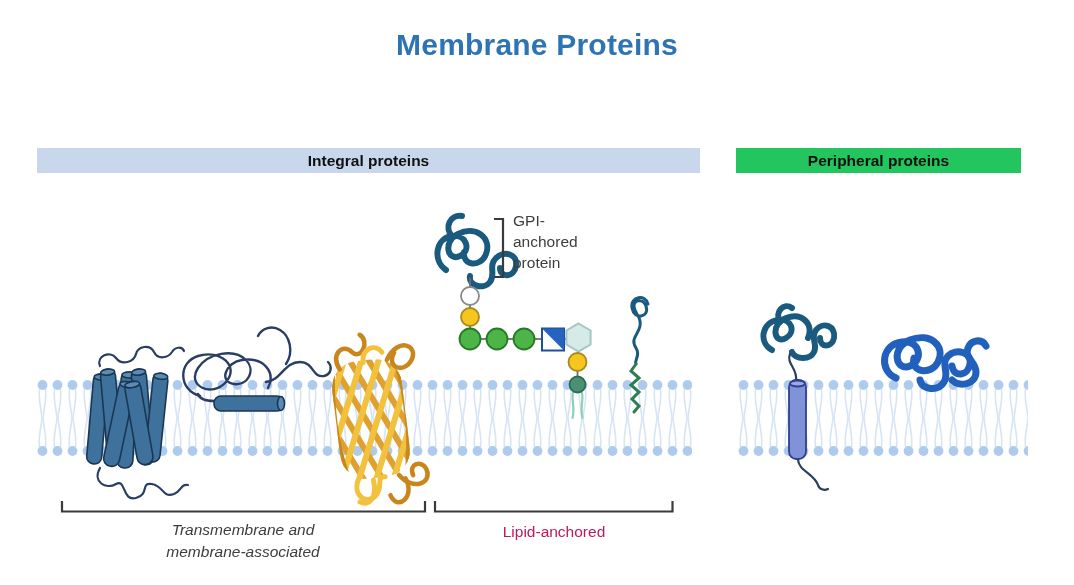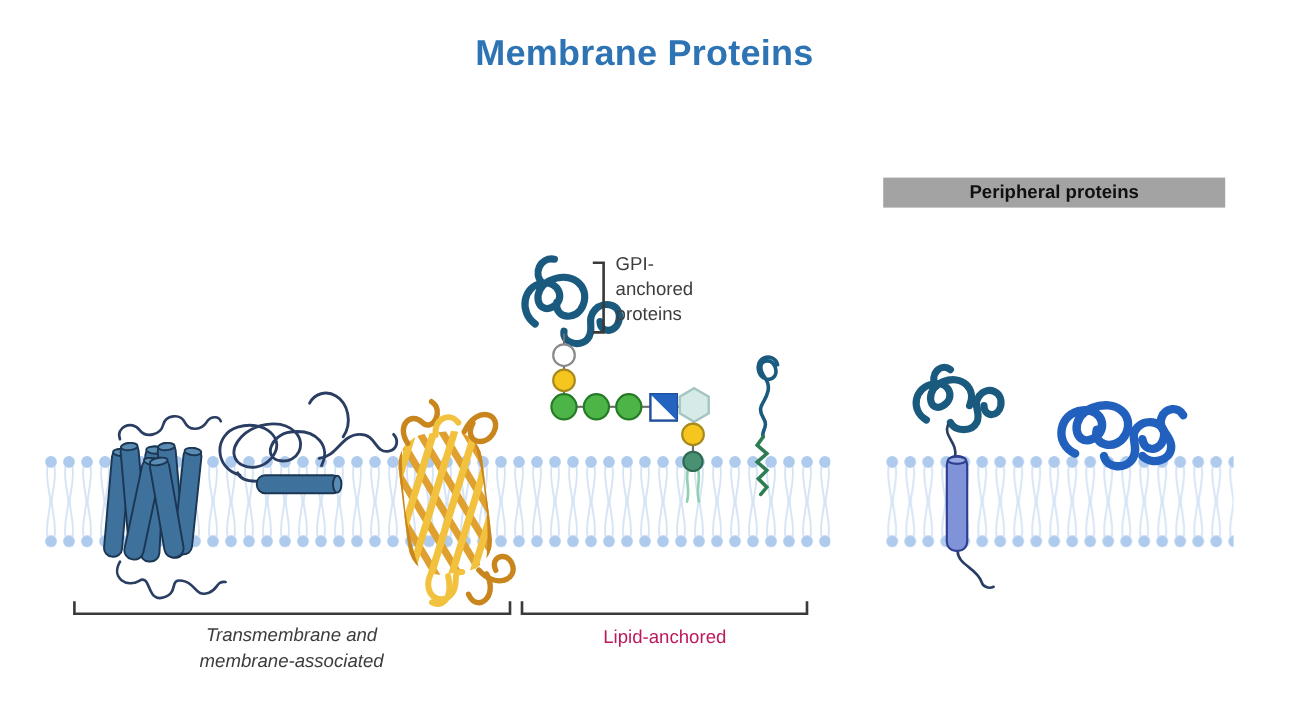--- a/index.html
+++ b/index.html
@@ -224,21 +224,22 @@
     </g>
 
     <g fill="none" stroke-width="2.2" stroke="#3a3a3a">
       <path d="M62,501 V511.5 H425 V501"></path>
       <path d="M435,501 V511.5 H672.5 V501"></path>
     </g>
   </svg>
 
   <div class="title" style="color: rgb(46, 116, 181);">Membrane Proteins</div>
 
-
-  <div class="bar peripheral" style="background: #a3a3a3;">Peripheral proteins</div>
-
-  <div class="note gpi-note" style="color: rgb(61, 61, 61);">GPI-anchored proteins</div>
+  <div class="bar integral" style="background: rgb(201, 215, 237);">Integral proteins</div>
+
+  <div class="bar peripheral" style="background: #22c55e;">Peripheral proteins</div>
+
+  <div class="note gpi-note" style="color: rgb(61, 61, 61);">GPI-anchored protein</div>
 
   <div class="note group-note-left" style="color: rgb(61, 61, 61); font-style: italic;">Transmembrane and membrane-associated</div>
 
   <div class="note group-note-right" style="color: #be185d;">Lipid-anchored</div>
 </div>
 
 </body></html>

